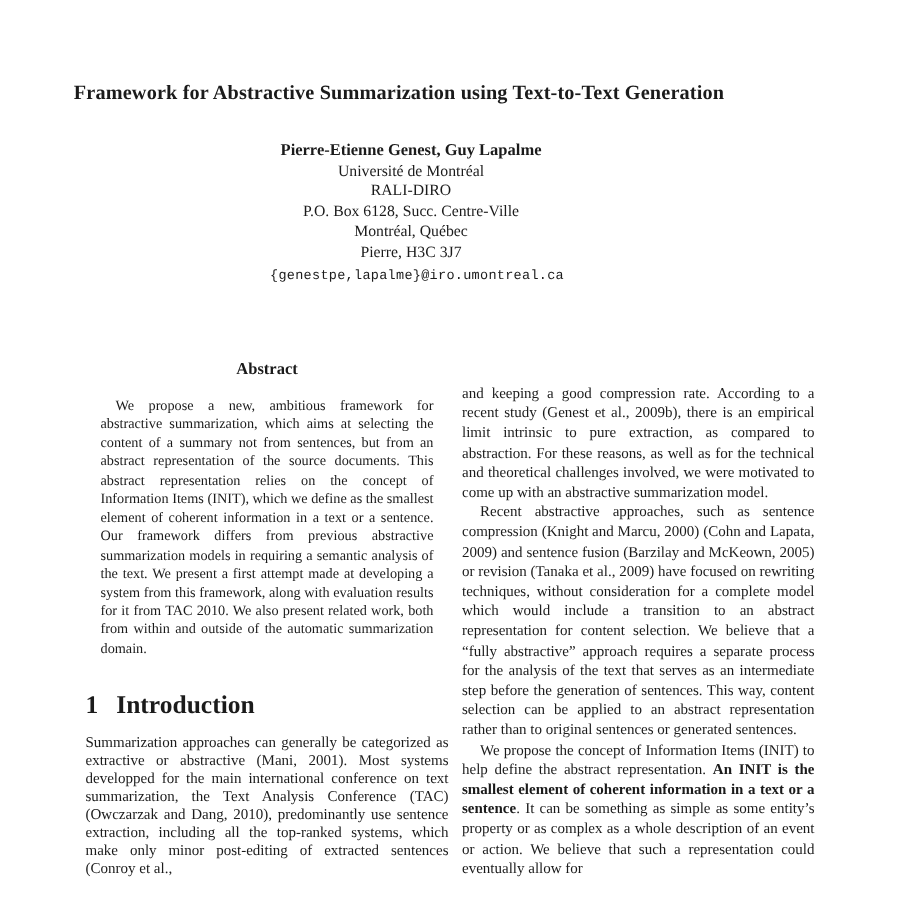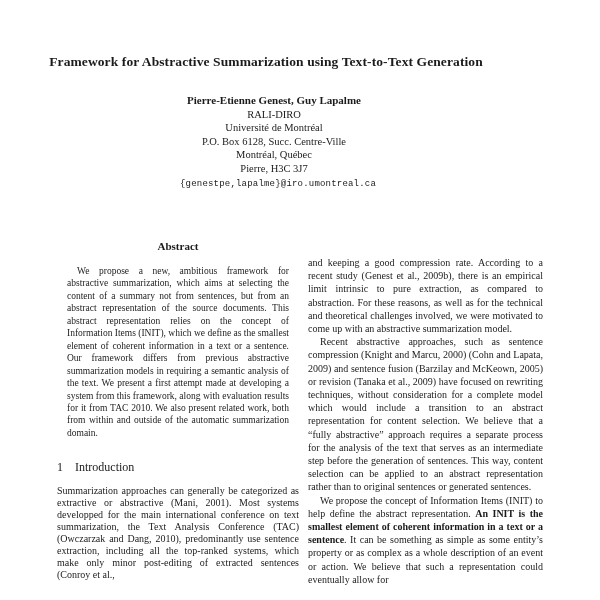--- a/index.html
+++ b/index.html
@@ -70,22 +70,22 @@
   }
   .abstract-text {
     font-size: 9.5px;
     line-height: 12.45px;
     text-align: justify;
     margin: 0 10px;
     text-indent: 10px;
     hyphens: auto;
   }
   .section-heading {
-    font-size: 12px;
-    font-weight: normal;
+    font-size: 17px;
+    font-weight: bold;
     margin: 21px 0 10px 0;
   }
   .section-number { margin-right: 12px; }
   .body-par {
     font-size: 10px;
     line-height: 12px;
     text-align: justify;
     margin: 0;
     hyphens: auto;
   }
@@ -96,22 +96,22 @@
 </style>
 </head>
 <body>
 
 <div class="page">
 
   <h1 class="paper-title">Framework for Abstractive Summarization using Text-to-Text Generation</h1>
 
   <div class="author-block">
     <div class="authors-line">Pierre-Etienne Genest, Guy Lapalme</div>
+    <div>Université de Montréal</div>
     <div>RALI-DIRO</div>
-    <div>Université de Montréal</div>
     <div>P.O. Box 6128, Succ. Centre-Ville</div>
     <div>Montréal, Québec</div>
     <div>Pierre, H3C 3J7</div>
     <div class="email-line">{genestpe,lapalme}@iro.umontreal.ca</div>
   </div>
 
   <div class="columns">
 
     <div class="col-left">
       <div class="abstract-heading">Abstract</div>

